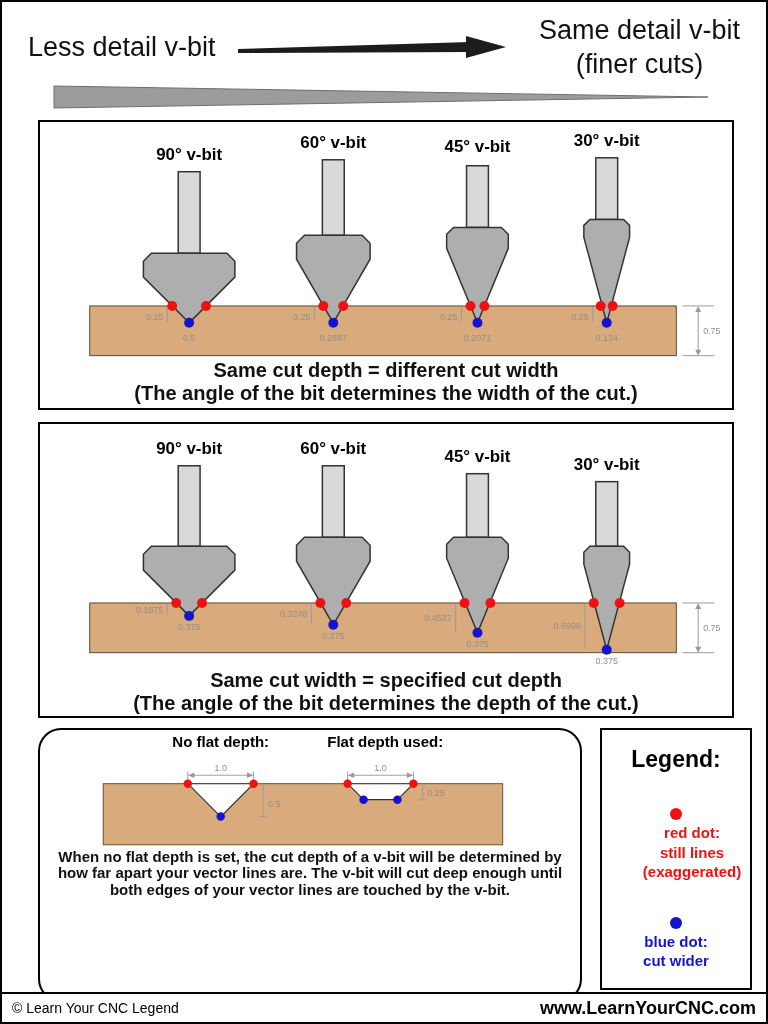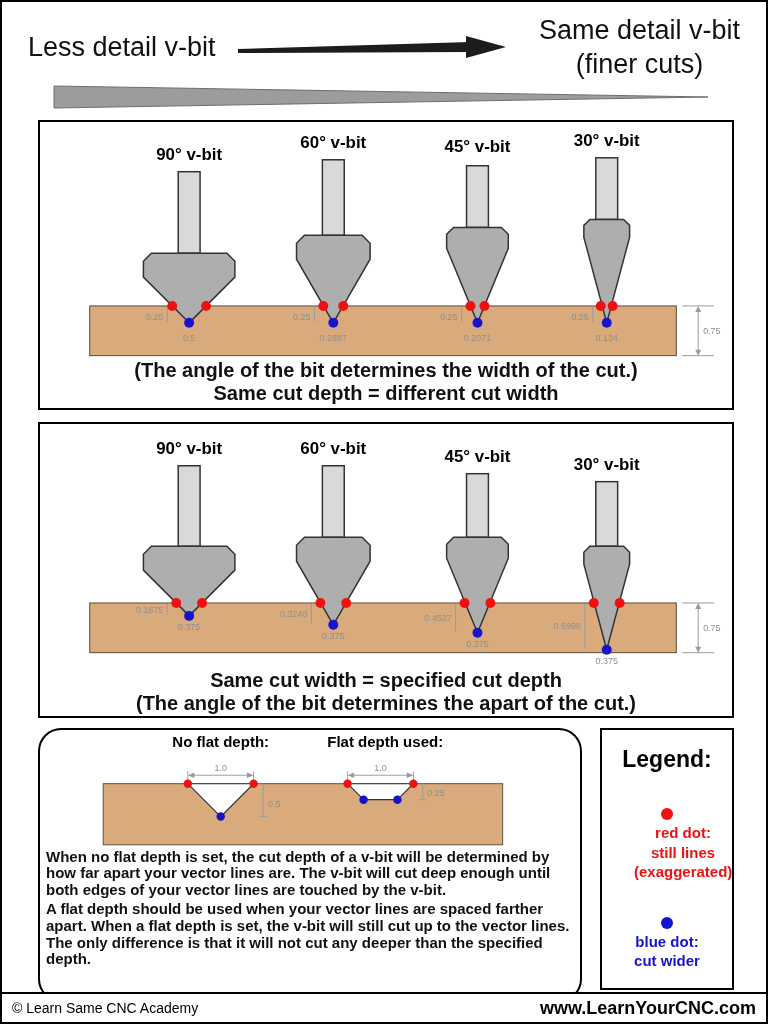--- a/index.html
+++ b/index.html
@@ -10,33 +10,33 @@
 
   .header-row{position:absolute;top:12px;left:26px;right:26px;display:flex;align-items:center;justify-content:space-between;}
   .header-label{font-size:27px;font-weight:normal;text-align:center;line-height:1.25;color:#111;}
   .arrow-svg{flex:0 0 auto;margin:0 4px;}
   .wedge-svg{position:absolute;top:82px;left:50px;}
 
   .panel{position:absolute;border:2px solid #000;background:#fff;}
   #panel1{top:118px;left:36px;width:696px;height:290px;}
   #panel2{top:420px;left:36px;width:696px;height:296px;}
   #panel3{top:726px;left:36px;width:544px;height:274px;border-radius:23px;}
-  #legend{top:726px;left:598px;width:134px;height:262px;text-align:center;}
+  #legend{top:726px;left:598px;width:152px;height:262px;text-align:center;}
 
   .diagram{display:block;width:100%;}
   .caption{text-align:center;font-size:20px;font-weight:bold;line-height:1.15;color:#111;}
 
   .bitlabel{font-size:17px;font-weight:bold;text-anchor:middle;fill:#000;}
   .dim{font-size:9px;fill:#8f8f8f;}
   .dimline{stroke:#9a9a9a;stroke-width:1;}
 
   .p3svg{display:block;margin:2px auto 0 auto;width:470px;}
   .p3title{font-size:16px;font-weight:bold;text-anchor:middle;fill:#000;}
   .dim3{font-size:9.5px;fill:#8f8f8f;text-anchor:middle;}
-  .flat-text{font-size:15px;font-weight:bold;text-align:left;line-height:1.12;margin:2px 6px;color:#111;}
+  .flat-text{font-size:15px;font-weight:bold;text-align:center;line-height:1.12;margin:2px 6px;color:#111;}
 
   #legend h2{font-size:23px;font-weight:bold;margin-top:16px;color:#000;}
   .legend-dot{display:block;margin:34px auto 2px auto;}
   .legend-lines{font-size:15px;font-weight:bold;line-height:1.3;}
   .red-text{color:#ee1111;margin-left:32px;}
   .blue-text{color:#1414cc;}
 
   .footer{position:absolute;bottom:0;left:0;right:0;height:30px;border-top:2px solid #000;
           display:flex;align-items:center;justify-content:space-between;padding:0 10px;background:#fff;}
   .footer-left{font-size:14px;color:#000;}
@@ -119,22 +119,22 @@
         <polygon points="570,202 547,116 547,104 553,98 587,98 593,104 593,116" stroke="#333" stroke-width="1.5" fill="#aeaeae"></polygon>
         <line class="dimline" x1="556" y1="186" x2="556" y2="201"></line>
         <text class="dim" x="552" y="199" text-anchor="end">0.25</text>
         <text class="dim" x="570" y="220" text-anchor="middle">0.134</text>
         <circle cx="564" cy="185" r="5" fill="#ee1111"></circle>
         <circle cx="576" cy="185" r="5" fill="#ee1111"></circle>
         <circle cx="570" cy="202" r="5" fill="#1414cc"></circle>
       </g>
     </svg>
     <div class="caption">
+      <div>Same cut depth = different cut width</div>
       <div>(The angle of the bit determines the width of the cut.)</div>
-      <div>Same cut depth = different cut width</div>
     </div>
   </div>
 
   <div class="panel" id="panel2">
     <svg class="diagram" viewBox="0 0 696 246">
       <rect x="50" y="180" width="590" height="50" stroke="#5c4a33" stroke-width="1" fill="#d9ab7c"></rect>
       <g>
         <line class="dimline" x1="646" y1="180" x2="678" y2="180"></line>
         <line class="dimline" x1="646" y1="230" x2="678" y2="230"></line>
         <line class="dimline" x1="662" y1="183" x2="662" y2="227"></line>
@@ -186,21 +186,21 @@
         <line class="dimline" x1="548" y1="181" x2="548" y2="226"></line>
         <text class="dim" x="544" y="206" text-anchor="end">0.6998</text>
         <text class="dim" x="570" y="241" text-anchor="middle">0.375</text>
         <circle cx="557" cy="180" r="5" fill="#ee1111"></circle>
         <circle cx="583" cy="180" r="5" fill="#ee1111"></circle>
         <circle cx="570" cy="227" r="5" fill="#1414cc"></circle>
       </g>
     </svg>
     <div class="caption">
       <div>Same cut width = specified cut depth</div>
-      <div>(The angle of the bit determines the apart of the cut.)</div>
+      <div>(The angle of the bit determines the depth of the cut.)</div>
     </div>
   </div>
 
   <div class="panel" id="panel3">
     <svg class="p3svg" viewBox="0 0 500 122">
       <text class="p3title" x="155" y="16">No flat depth:</text>
       <text class="p3title" x="330" y="16">Flat depth used:</text>
 
       <rect x="30" y="55" width="425" height="65" stroke="#5c4a33" stroke-width="1" fill="#d9ab7c"></rect>
 
@@ -240,21 +240,20 @@
 
       <circle cx="120" cy="55" r="4.5" fill="#ee1111"></circle>
       <circle cx="190" cy="55" r="4.5" fill="#ee1111"></circle>
       <circle cx="155" cy="90" r="4.5" fill="#1414cc"></circle>
       <circle cx="290" cy="55" r="4.5" fill="#ee1111"></circle>
       <circle cx="360" cy="55" r="4.5" fill="#ee1111"></circle>
       <circle cx="307" cy="72" r="4.5" fill="#1414cc"></circle>
       <circle cx="343" cy="72" r="4.5" fill="#1414cc"></circle>
     </svg>
     <p class="flat-text">When no flat depth is set, the cut depth of a v-bit will be determined by how far apart your vector lines are. The v-bit will cut deep enough until both edges of your vector lines are touched by the v-bit.</p>
-    <p class="flat-text">A flat depth should be used when your vector lines are spaced farther apart. When a flat depth is set, the v-bit will still cut up to the vector lines. The only difference is that it will not cut any deeper than the specified depth.</p>
   </div>
 
   <aside class="panel" id="legend">
     <h2>Legend:</h2>
     <svg class="legend-dot" width="14" height="14" viewBox="0 0 14 14">
       <circle cx="7" cy="7" r="6" fill="#ee1111"></circle>
     </svg>
     <div class="legend-lines red-text">
       <div>red dot:</div>
       <div>still lines</div>
@@ -263,17 +262,17 @@
     <svg class="legend-dot" width="14" height="14" viewBox="0 0 14 14">
       <circle cx="7" cy="7" r="6" fill="#1414cc"></circle>
     </svg>
     <div class="legend-lines blue-text">
       <div>blue dot:</div>
       <div>cut wider</div>
     </div>
   </aside>
 
   <div class="footer">
-    <span class="footer-left">© Learn Same CNC Academy</span>
+    <span class="footer-left">© Learn Your CNC Legend</span>
     <span class="footer-right">www.LearnYourCNC.com</span>
   </div>
 
 </div>
 
 </body></html>

